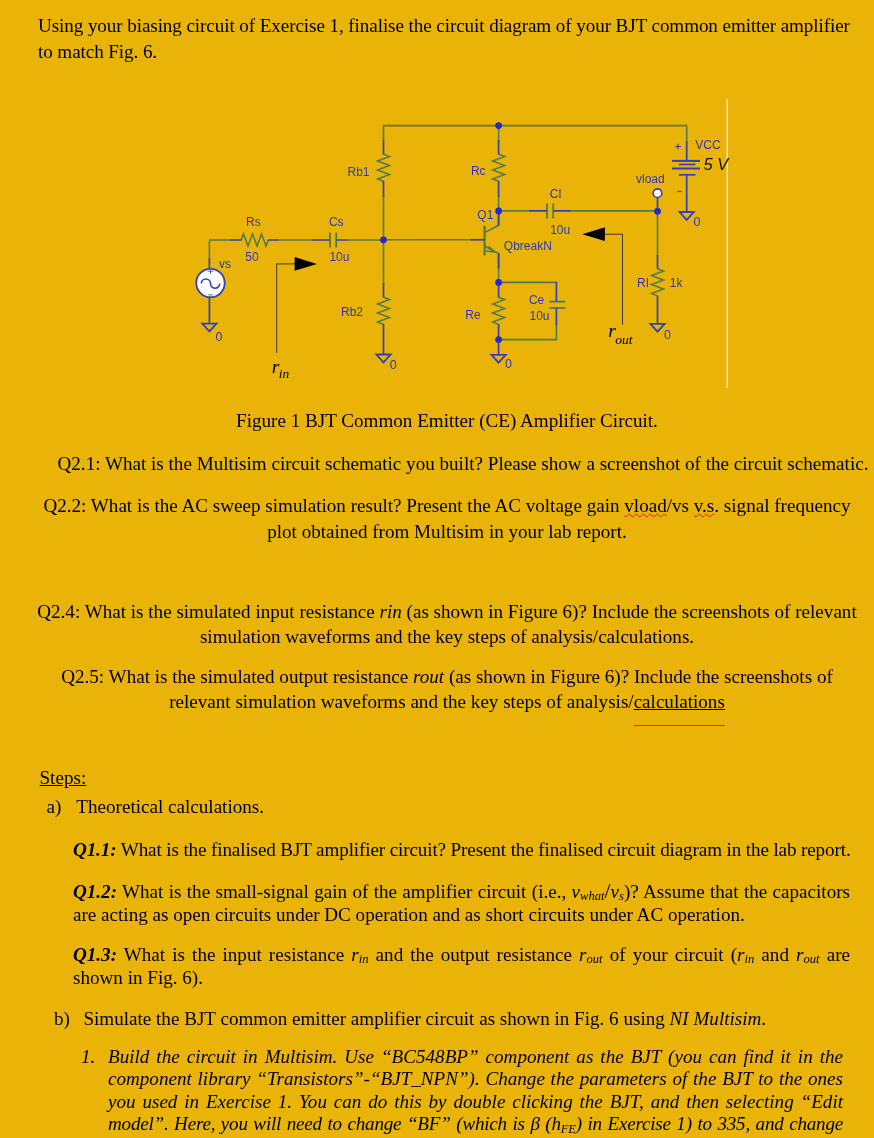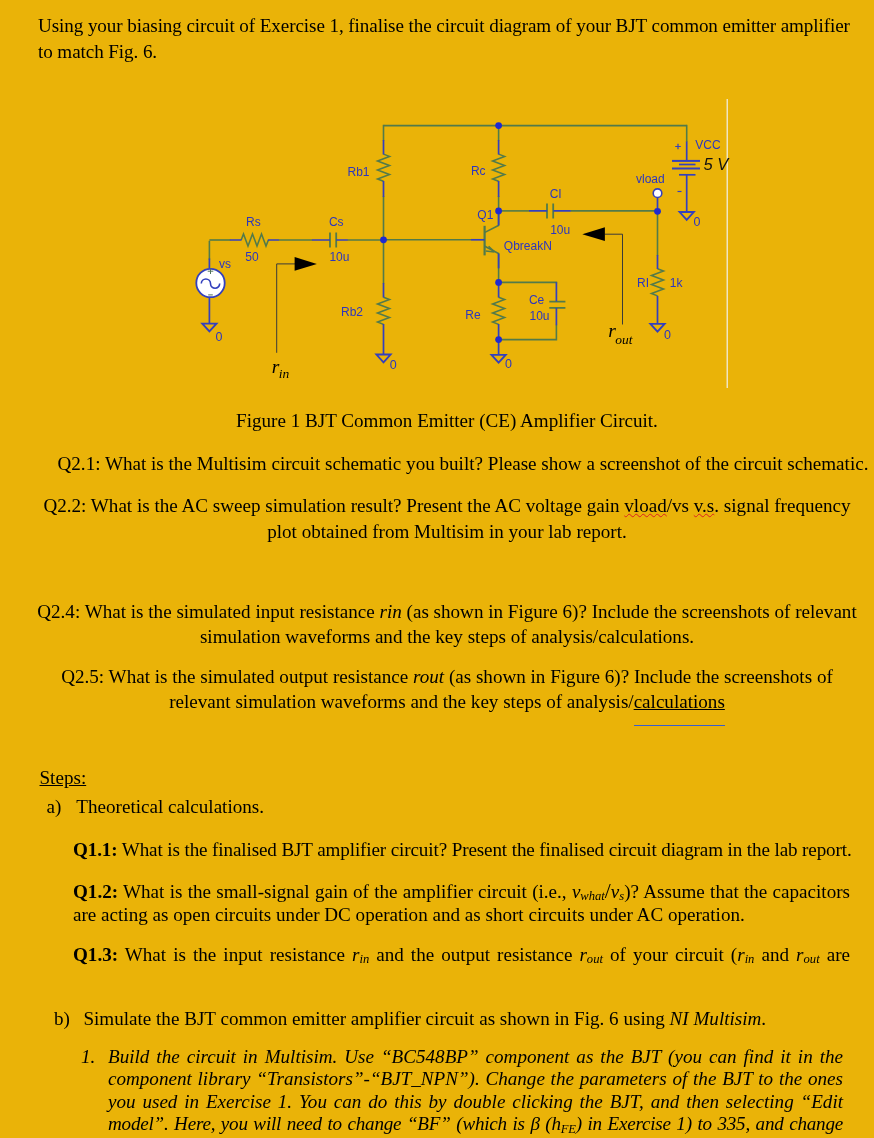--- a/index.html
+++ b/index.html
@@ -2,21 +2,21 @@
 <html><head>
 <meta charset="utf-8">
 <style>
   html,body{margin:0;padding:0;background:#ffffff;}
   #page{position:relative;width:874px;height:1138px;overflow:hidden;background:#eab308;
         font-family:"Liberation Serif",serif;font-size:19.1px;color:#000;}
   .t{position:absolute;line-height:25.4px;}
   .c{text-align:center;}
   .j{text-align:justify;text-align-last:justify;}
   .j2{text-align:justify;text-align-last:justify;}
-  b{font-weight:bold;}
+  b{font-weight:bold;font-style:italic;}
   i{font-style:italic;}
   sub.s{font-size:12.6px;vertical-align:baseline;position:relative;top:2.6px;}
   .wavy{text-decoration:underline wavy #dd2020;text-decoration-thickness:1px;text-underline-offset:0.5px;}
   .lnk{text-decoration:underline;border-bottom:1.4px solid #3a5fcd;padding-bottom:13px;}
   svg{position:absolute;left:0;top:0;}
 </style>
 </head>
 <body>
 <div id="page">
 
@@ -190,20 +190,21 @@
   <div class="t" style="left:39.5px;top:754px;margin-top:11px;"><span style="text-decoration:underline;">Steps:</span></div>
 
   <div class="t" style="left:46.5px;top:794.3px;">a)<span style="display:inline-block;width:15px;"></span>Theoretical calculations.</div>
 
   <div class="t" style="left:73px;top:838px;width:810px;line-height:23.2px;letter-spacing:-0.12px;"><b>Q1.1:</b> What is the finalised BJT amplifier circuit? Present the finalised circuit diagram in the lab report.</div>
 
   <div class="t j" style="left:73px;top:879.7px;width:777px;line-height:23.2px;"><b>Q1.2:</b> What is the small-signal gain of the amplifier circuit (i.e., <i>v<sub class="s">what</sub></i><span style="font-size:21.5px;">/</span><i>v<sub class="s">s</sub></i>)? Assume that the capacitors</div>
   <div class="t" style="left:73px;top:902.9px;width:800px;line-height:23.2px;">are acting as open circuits under DC operation and as short circuits under AC operation.</div>
 
   <div class="t j" style="left:73px;top:942.8px;width:777px;line-height:23.3px;"><b>Q1.3:</b> What is the input resistance <i>r<sub class="s">in</sub></i> and the output resistance <i>r<sub class="s">out</sub></i> of your circuit (<i>r<sub class="s">in</sub></i> and <i>r<sub class="s">out</sub></i> are</div>
+  <div class="t" style="left:73px;top:966.1px;width:800px;line-height:23.3px;">shown in Fig. 6).</div>
 
   <div class="t" style="left:54px;top:1006.2px;">b)<span style="display:inline-block;width:13.5px;"></span>Simulate the BJT common emitter amplifier circuit as shown in Fig. 6 using <i>NI Multisim</i>.</div>
 
   <div class="t" style="left:81px;top:1045.8px;line-height:22.4px;font-style:italic;">1.</div>
   <div class="t" style="left:108px;top:1045.8px;width:735px;line-height:22.4px;font-style:italic;">
     <div class="j2">Build the circuit in Multisim. Use “BC548BP” component as the BJT (you can find it in the</div>
     <div class="j2">component library “Transistors”-“BJT_NPN”). Change the parameters of the BJT to the ones</div>
     <div class="j2">you used in Exercise 1. You can do this by double clicking the BJT, and then selecting “Edit</div>
     <div class="j2" style="letter-spacing:-0.22px;">model”. Here, you will need to change “BF” (which is β (h<sub class="s">FE</sub>) in Exercise 1) to 335, and change</div>
   </div>

